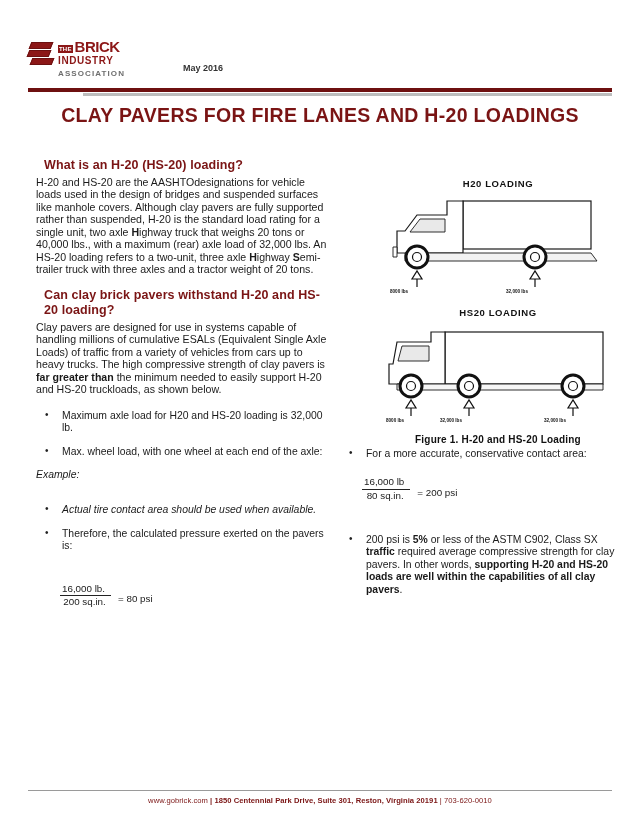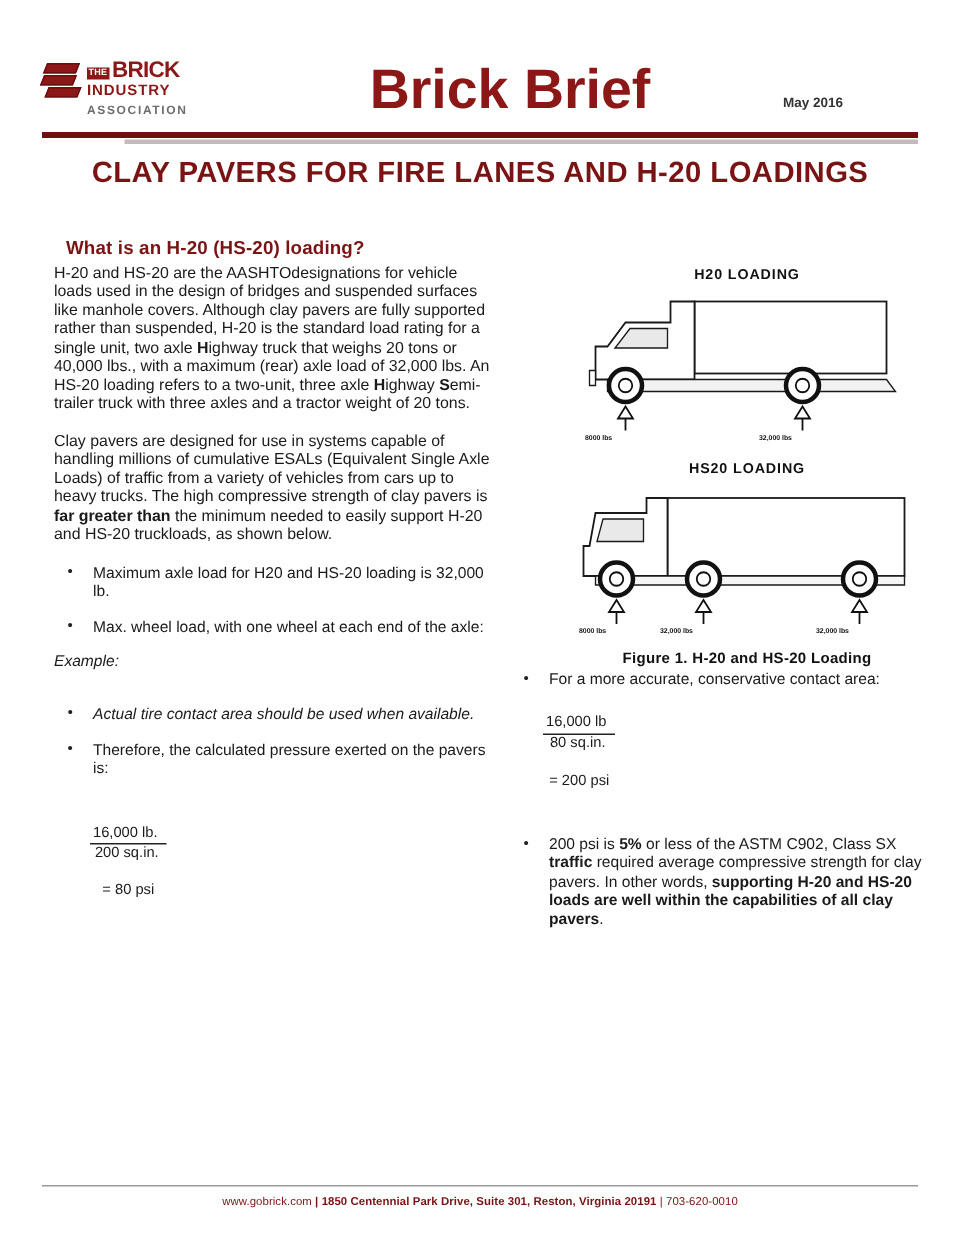--- a/index.html
+++ b/index.html
@@ -224,21 +224,20 @@
     font-style: italic;
     margin: 2px 0 6px 0;
   }
 
   .frac {
     display: inline-flex;
     align-items: center;
     gap: 7px;
     font-size: 9.8px;
     margin-left: 24px;
-    flex-direction: column;
   }
   .frac .stack {
     display: inline-flex;
     flex-direction: column;
     text-align: center;
     line-height: 1.25;
   }
   .frac .num {
     border-bottom: 1.2px solid #222;
     padding: 0 6px 0 2px;
@@ -309,38 +308,38 @@
       <div class="logo-words">
         <div class="lw-row1">
           <span class="lw-the">THE</span>
           <span class="lw-brick">BRICK</span>
         </div>
         <div class="lw-industry">INDUSTRY</div>
         <div class="lw-assoc">ASSOCIATION</div>
       </div>
     </div>
 
-    <div class="masthead-title">Brick  Brief</div>
     <div class="masthead-date">May 2016</div>
   </div>
 
   <div class="rule-wrap">
     <div class="rule-red"></div>
     <div class="rule-gray"></div>
   </div>
 
   <div class="doc-title">CLAY PAVERS FOR FIRE LANES AND H-20  LOADINGS</div>
 
   <div class="col-left">
 
     <h2 class="section">What is an H-20 (HS-20) loading?</h2>
     <p class="body"><span>H-20 and HS-20 are the AASHTOdesignations for vehicle loads used in the design of bridges and suspended surfaces like manhole covers. Although clay pavers are fully supported rather than suspended, H-20 is the standard load rating for a single unit, two axle </span><b>H</b><span>ighway truck that weighs 20 tons or 40,000 lbs., with a maximum (rear) axle load of 32,000 lbs. An HS-20 loading refers to a two-unit, three axle </span><b>H</b><span>ighway </span><b>S</b><span>emi-trailer truck with three axles and a tractor weight of 20 tons.</span></p>
 
     <div class="gap"></div>
 
+    <h2 class="section">Can clay brick pavers withstand H-20 and HS-20 loading?</h2>
     <p class="body"><span>Clay pavers are designed for use in systems capable of handling millions of cumulative ESALs (Equivalent Single Axle Loads) of traffic from a variety of vehicles from cars up to heavy trucks. The high compressive strength of clay pavers is </span><b>far greater than</b><span> the minimum needed to easily support H-20 and HS-20 truckloads, as shown below.</span></p>
 
     <div style="height:14px"></div>
 
     <ul class="bl">
         <li>Maximum axle load for H20 and HS-20 loading is 32,000 lb.</li>
         <li>Max. wheel load, with one wheel at each end of the axle:</li>
       </ul>
 
     <div class="example-label">Example:</div>

